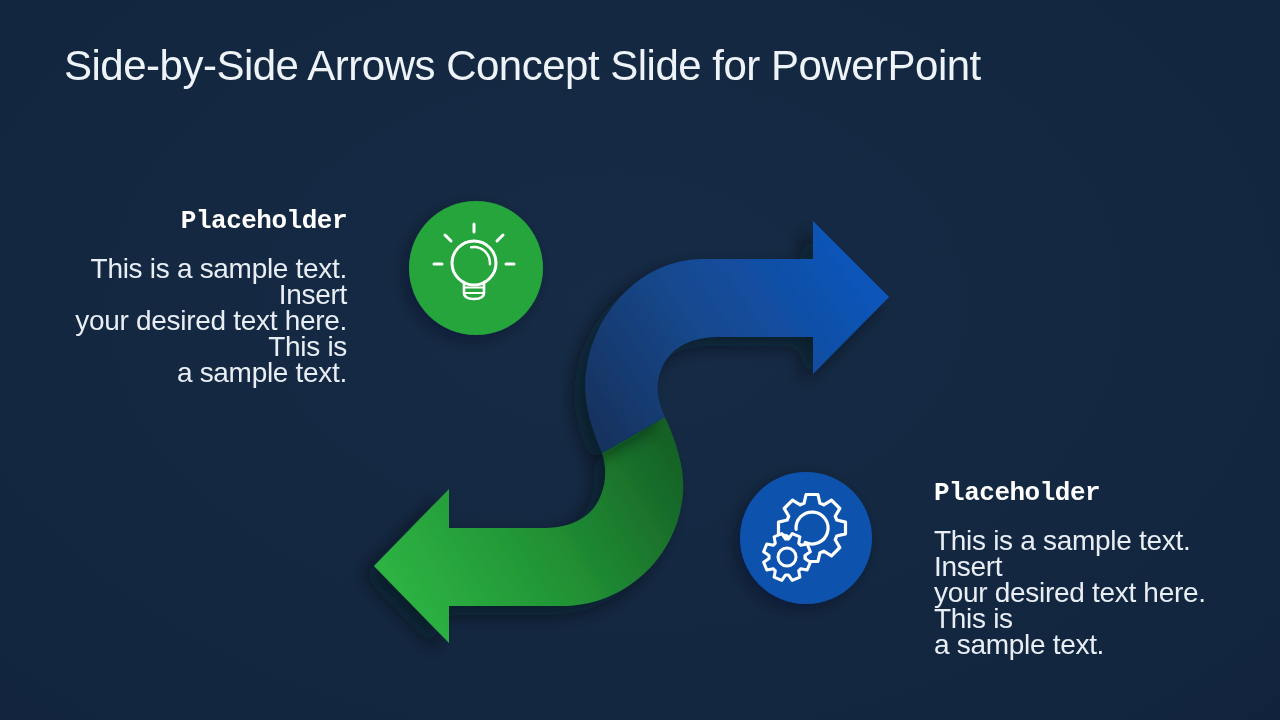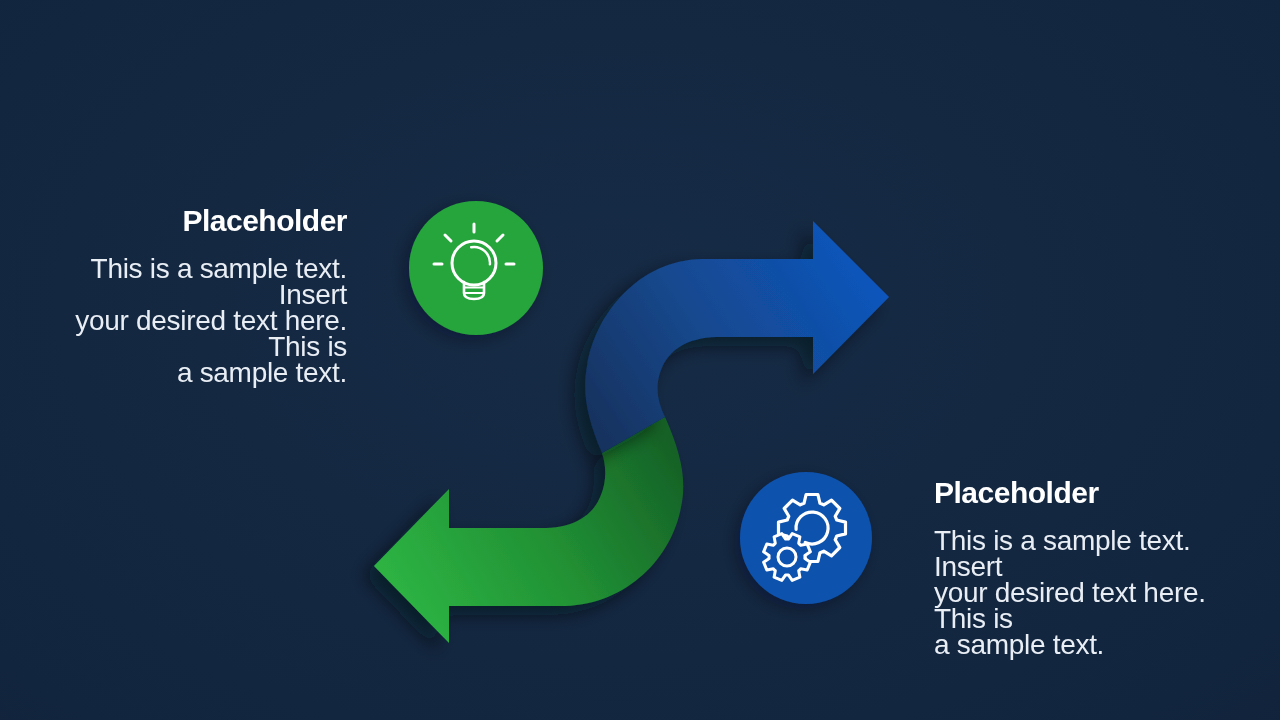--- a/index.html
+++ b/index.html
@@ -22,25 +22,26 @@
     color: #eef3f8;
     white-space: nowrap;
   }
   .arrows-svg {
     position: absolute;
     left: 0;
     top: 0;
   }
   .text-block { position: absolute; }
   .text-block .heading {
-    font-size: 30px;
+    font-size: 26px;
     line-height: 36px;
     font-weight: 700;
     letter-spacing: -0.5px;
     color: #ffffff;
+    font-family: Liberation Mono, monospace;
   }
   .text-block .body {
     margin-top: 17px;
     font-size: 28px;
     line-height: 26px;
     letter-spacing: -0.3px;
     color: #e9eef5;
   }
   .text-block.left {
     top: 203px;
@@ -53,20 +54,21 @@
     left: 934px;
     width: 310px;
     text-align: left;
   }
 </style>
 </head>
 <body>
 
 <div class="stage">
 
+  <div class="slide-title">Side-by-Side Arrows Concept Slide for PowerPoint</div>
 
   <svg class="arrows-svg" width="1280" height="720" viewBox="0 0 1280 720" xmlns="http://www.w3.org/2000/svg">
     <defs>
       <linearGradient id="gradBlue" gradientUnits="userSpaceOnUse" x1="605" y1="445" x2="878" y2="262">
         <stop offset="0" stop-color="#12325e"></stop>
         <stop offset="0.45" stop-color="#14498f"></stop>
         <stop offset="1" stop-color="#0e56bf"></stop>
       </linearGradient>
       <linearGradient id="gradGreen" gradientUnits="userSpaceOnUse" x1="660" y1="428" x2="395" y2="588">
         <stop offset="0" stop-color="#166227"></stop>

